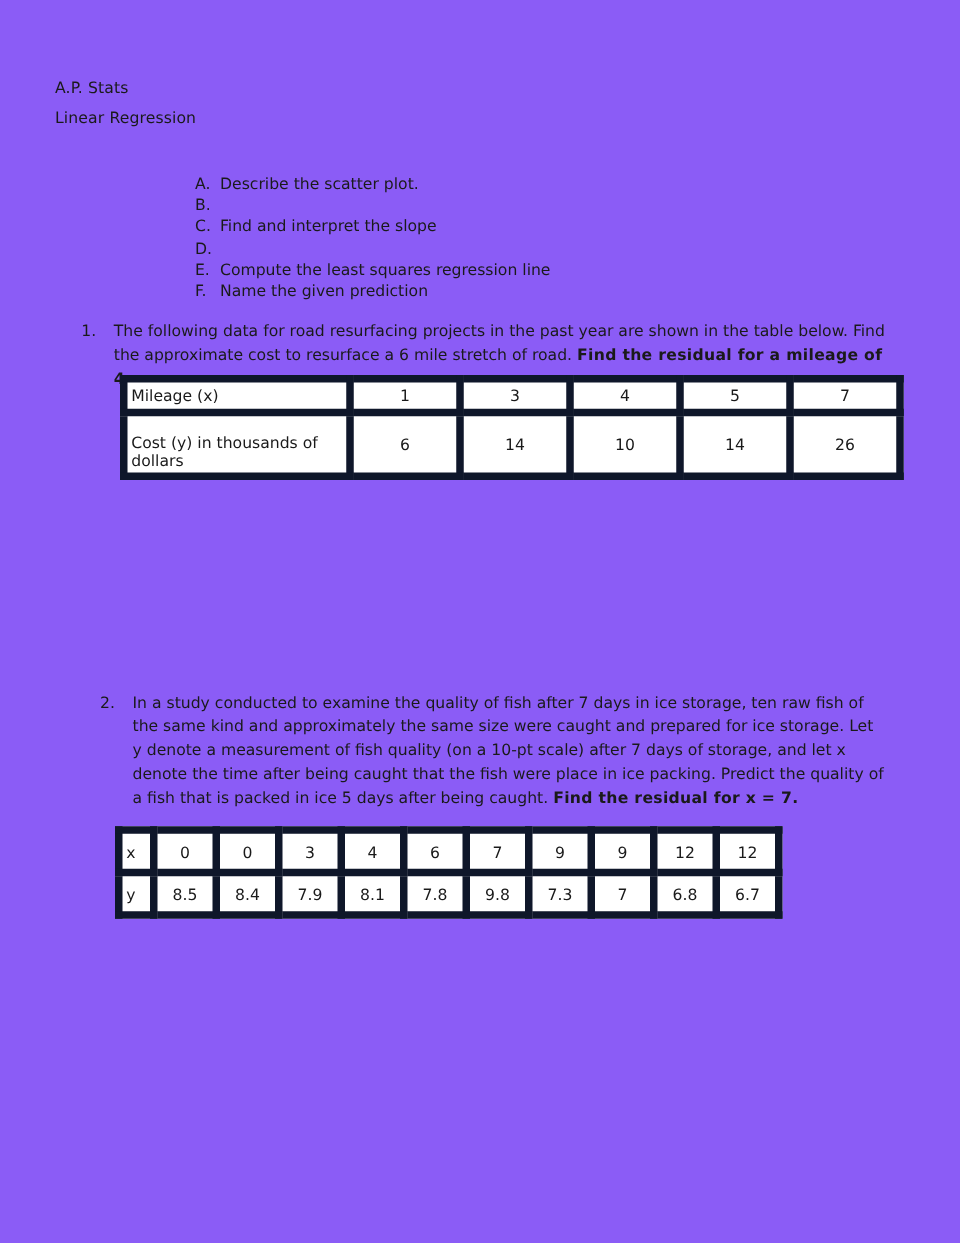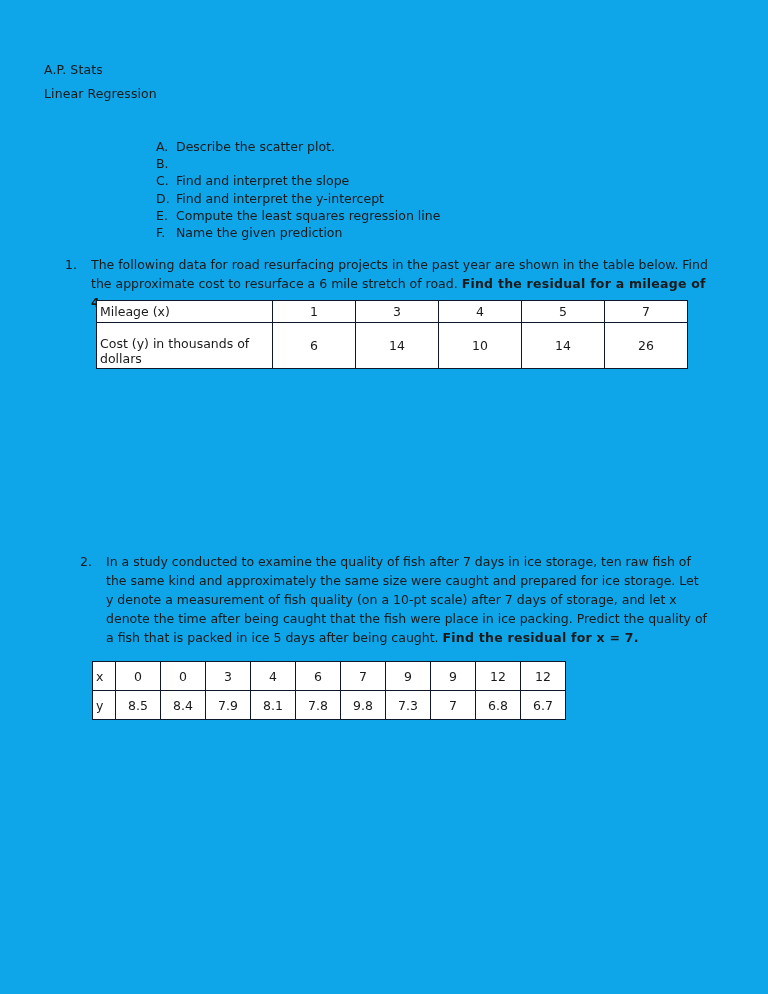--- a/index.html
+++ b/index.html
@@ -9,21 +9,21 @@
     background: #ffffff;
   }
   body {
     font-family: "DejaVu Sans", sans-serif;
     color: #1a1a1a;
   }
   .page {
     position: relative;
     width: 768px;
     height: 994px;
-    background: #0ea5e9;
+    background: #8b5cf6;
     overflow: hidden;
   }
 
   
   .header-row {
     position: absolute;
     left: 44px;
     top: 62px;
     width: 660px;
     height: 40px;
@@ -117,21 +117,21 @@
   #problem-2 .ptext { width: 604px; }
 
   
   table.data-table {
     position: absolute;
     border-collapse: collapse;
     font-size: 12.5px;
     background: #fff;
   }
   table.data-table td {
-    border: 1px solid #0f172a;
+    border: 6px solid #0f172a;
     text-align: center;
     vertical-align: middle;
     padding: 0;
   }
   table.data-table td.rowhead {
     text-align: left;
     padding-left: 3px;
   }
 
   
@@ -169,21 +169,20 @@
     </div>
     <div class="lettered-item">
       <span class="marker">B.</span>
     </div>
     <div class="lettered-item">
       <span class="marker">C.</span>
       <span>Find and interpret the slope</span>
     </div>
     <div class="lettered-item">
       <span class="marker">D.</span>
-      <span>Find and interpret the y-intercept</span>
     </div>
     <div class="lettered-item">
       <span class="marker">E.</span>
       <span>Compute the least squares regression line</span>
     </div>
     <div class="lettered-item">
       <span class="marker">F.</span>
       <span>Name the given prediction</span>
     </div>
   </div>

